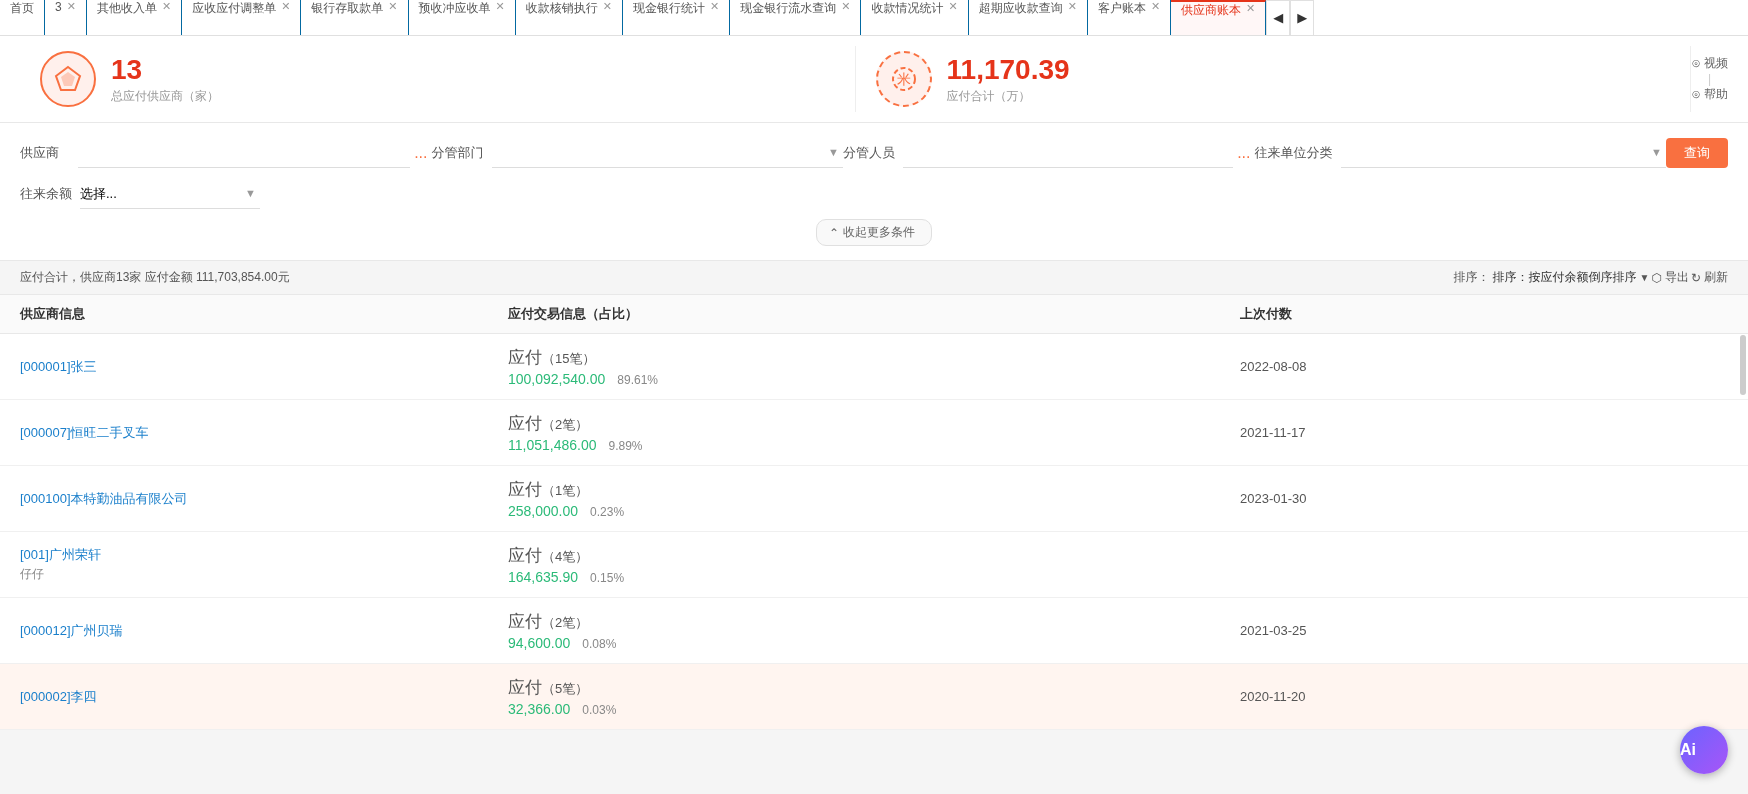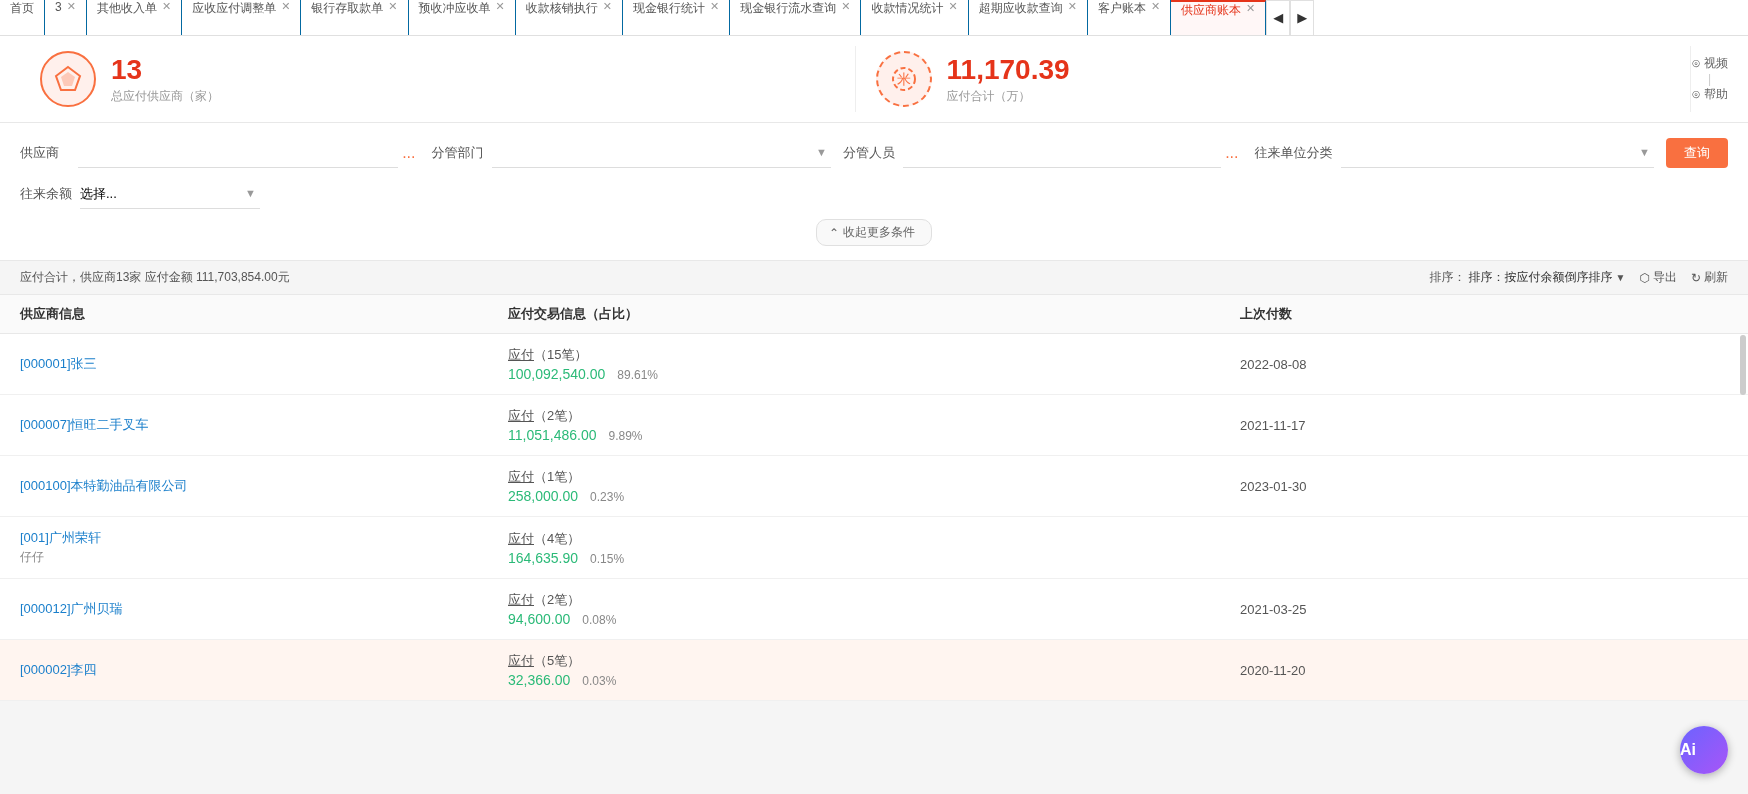--- a/index.html
+++ b/index.html
@@ -68,21 +68,21 @@
     
     .filter-area {
       background: #fff;
       padding: 14px 20px 8px;
       border-bottom: 1px solid #e8e8e8;
     }
     .filter-row {
       display: flex;
       align-items: center;
       margin-bottom: 10px;
-      gap: 12px;
+      gap: 0;
     }
     .filter-item {
       display: flex;
       align-items: center;
       flex: 1;
     }
     .filter-label {
       font-size: 13px;
       color: #555;
       white-space: nowrap;
@@ -148,21 +148,21 @@
     .result-bar {
       display: flex;
       align-items: center;
       justify-content: space-between;
       background: #f5f5f5;
       padding: 8px 20px;
       font-size: 12px;
       color: #555;
       border-bottom: 1px solid #e8e8e8;
     }
-    .result-bar .right-actions { display: flex; align-items: flex-start; gap: 14px; }
+    .result-bar .right-actions { display: flex; align-items: flex-start; gap: 2px; }
     .result-bar .right-actions span { cursor: pointer; display: flex; align-items: center; gap: 3px; }
     .result-bar .sort-label { color: #555; }
     .result-bar .sort-value { color: #333; font-weight: 500; }
 
     
     .table-wrap {
       background: #fff;
       margin: 0;
     }
     .table-header {
@@ -178,21 +178,21 @@
     .table-row {
       display: grid;
       grid-template-columns: 2fr 3fr 2fr;
       padding: 12px 20px;
       border-bottom: 1px solid #f0f0f0;
       align-items: center;
     }
     .table-row.highlighted { background: #fff5f0; }
     .supplier-link { color: #1a7fcb; text-decoration: none; cursor: pointer; font-size: 13px; }
     .supplier-sub { color: #888; font-size: 12px; margin-top: 2px; }
-    .tx-label { color: #555; font-size: 13px; text-decoration: underline; }
+    .tx-label { color: #555; font-size: 17px; }
     .tx-count { color: #555; font-size: 13px; }
     .tx-amount { color: #2bba78; font-size: 14px; font-weight: 500; margin-top: 2px; cursor: pointer; }
     .tx-percent { color: #888; font-size: 12px; margin-left: 12px; }
     .tx-row { display: flex; align-items: baseline; }
     .last-pay { color: #555; font-size: 13px; }
     .scrollbar-y {
       position: absolute;
       right: 0;
       top: 0;
       width: 6px;

